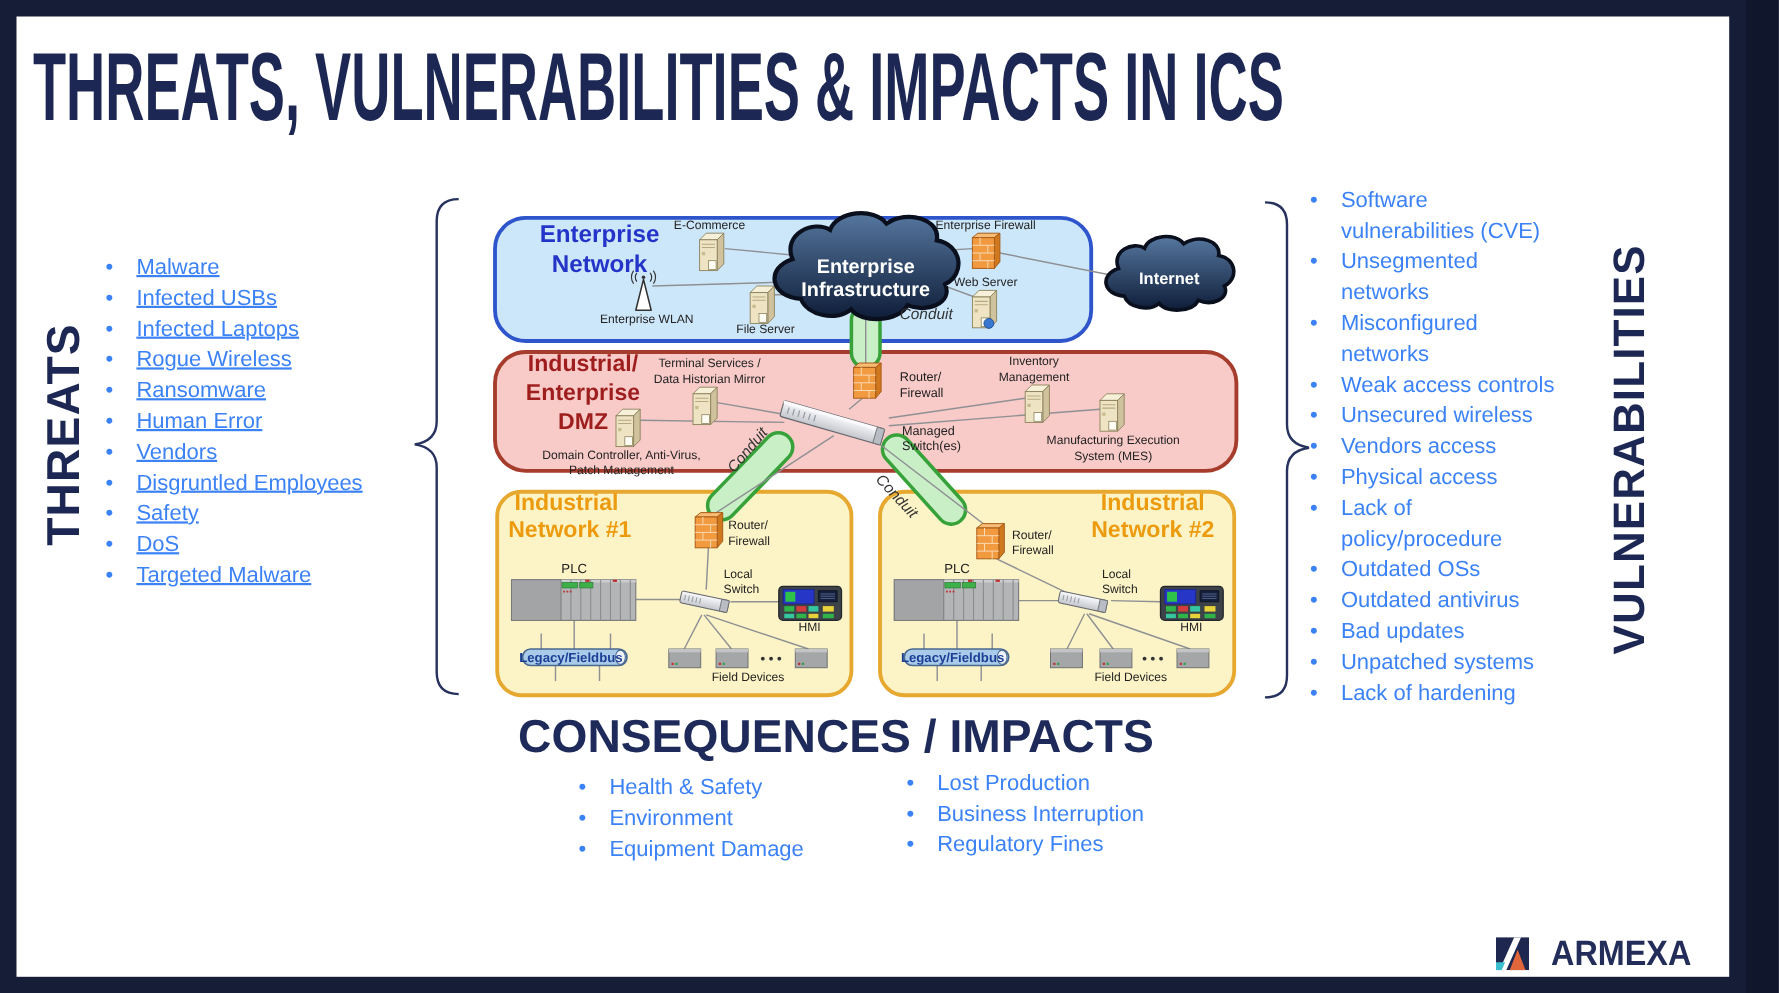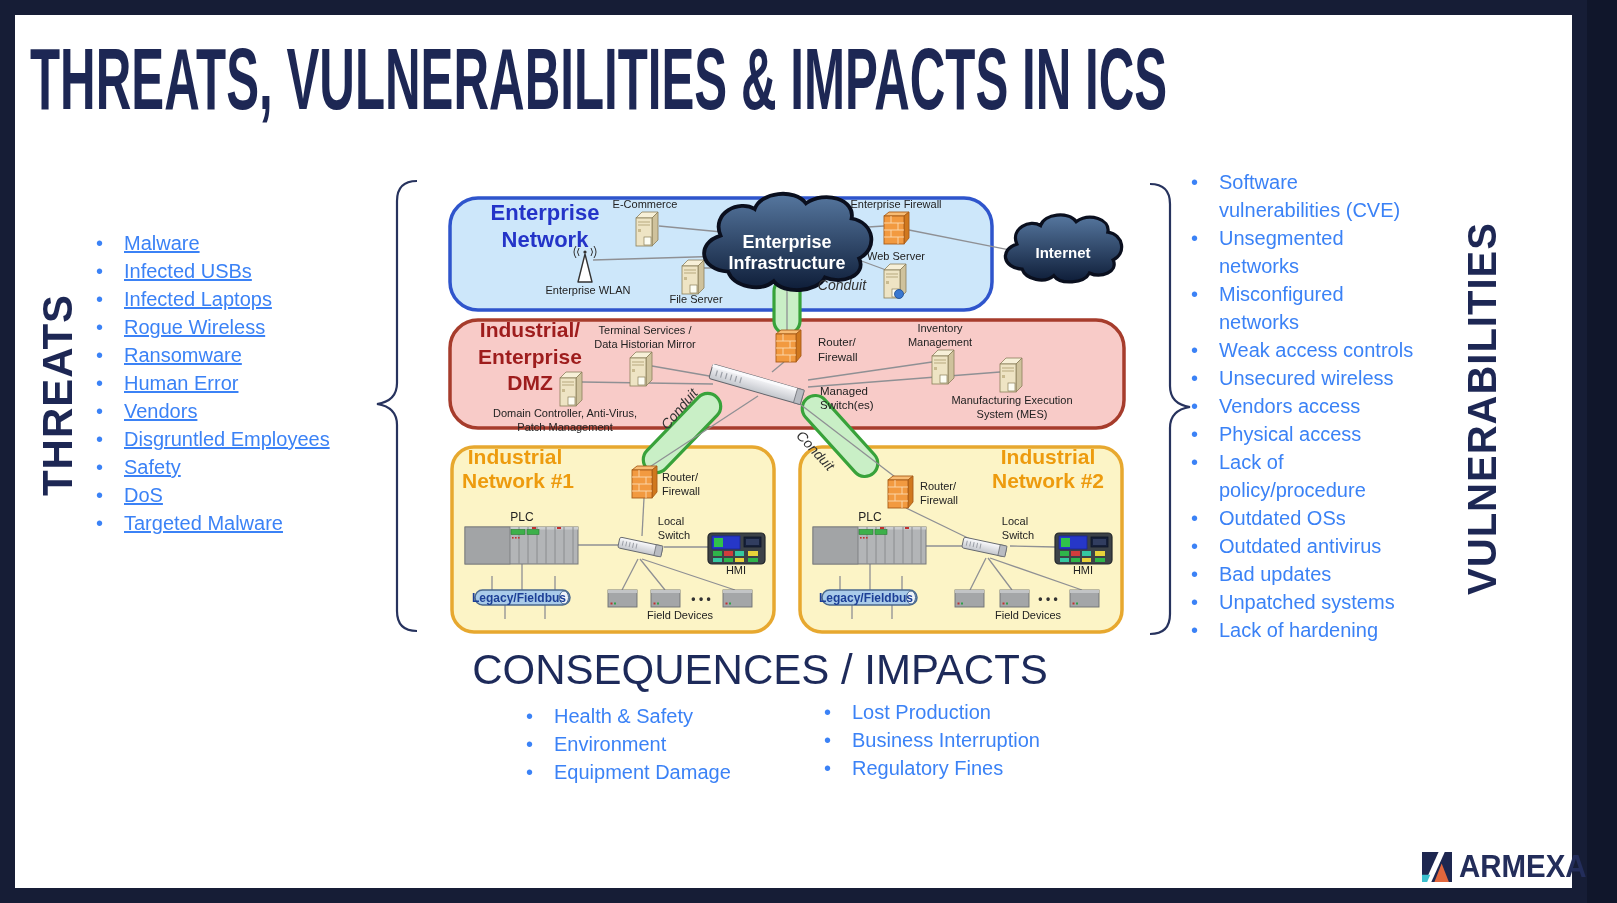--- a/index.html
+++ b/index.html
@@ -11,24 +11,24 @@
   .vlabel span{transform:rotate(-90deg);white-space:nowrap;font-weight:bold;color:#1d2754;}
   .threats-label{left:-37px;top:373px;width:190px;height:44px;}
   .threats-label span{font-size:42px;letter-spacing:1px;}
   .vulns-label{left:1297px;top:386px;width:370px;height:44px;}
   .vulns-label span{font-size:40px;letter-spacing:1px;}
   ul.blist{list-style:none;margin:0;padding:0;color:#3b82f6;}
   ul.blist li{position:relative;padding-left:36px;}
   ul.blist li:before{content:"\2022";position:absolute;left:8px;}
   .threats-list{left:88px;top:229px;width:300px;font-size:20px;line-height:28px;text-decoration:underline;}
   .vulns-list{left:1183px;top:168px;width:236px;font-size:20px;line-height:28px;}
-  .conseq-title{left:360px;top:646px;width:800px;text-align:center;font-size:42px;font-weight:normal;color:#1d2a5a;white-space:nowrap;}
+  .conseq-title{left:360px;top:646px;width:800px;text-align:center;font-size:42px;font-weight:bold;color:#1d2a5a;white-space:nowrap;}
   .conseq-col1{left:518px;top:702px;width:260px;font-size:20px;line-height:28px;}
   .conseq-col2{left:816px;top:698px;width:280px;font-size:20px;line-height:28px;}
-  .logo{left:1422px;top:848px;display:flex;align-items:center;gap:7px;justify-content:space-between;}
+  .logo{left:1360px;top:848px;display:flex;align-items:center;gap:20px;justify-content:space-between;}
   .logo .logo-text{font-size:32px;font-weight:bold;color:#232d5a;letter-spacing:0px;transform:scaleX(0.92);transform-origin:left center;white-space:nowrap;}
   svg text{font-family:"Liberation Sans",sans-serif;}
 </style>
 </head>
 <body>
 
 <div class="slide">
   <div class="paper"></div>
 
   <div class="abs title">THREATS, VULNERABILITIES &amp; IMPACTS IN ICS</div>

